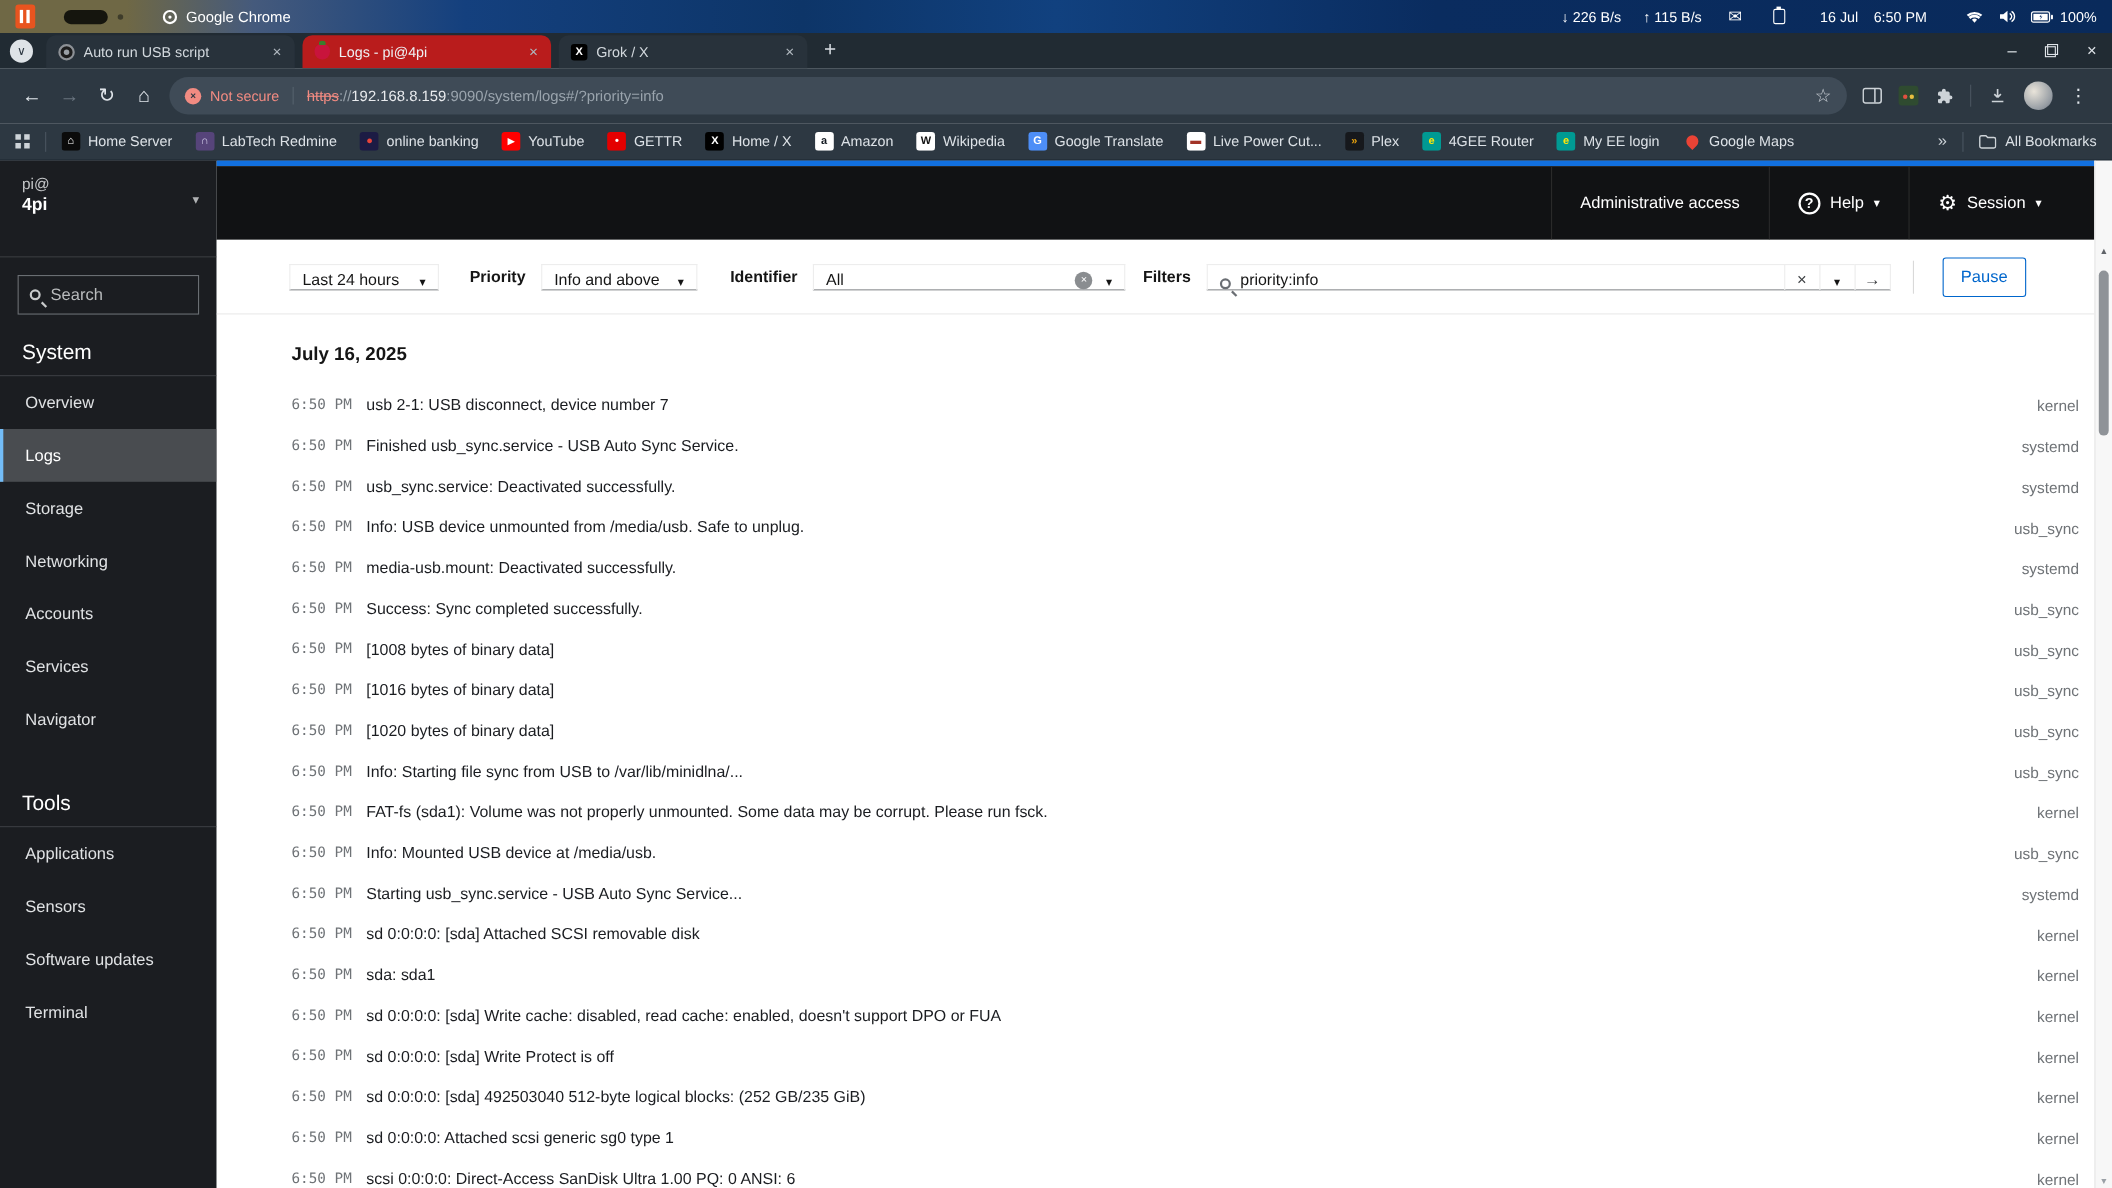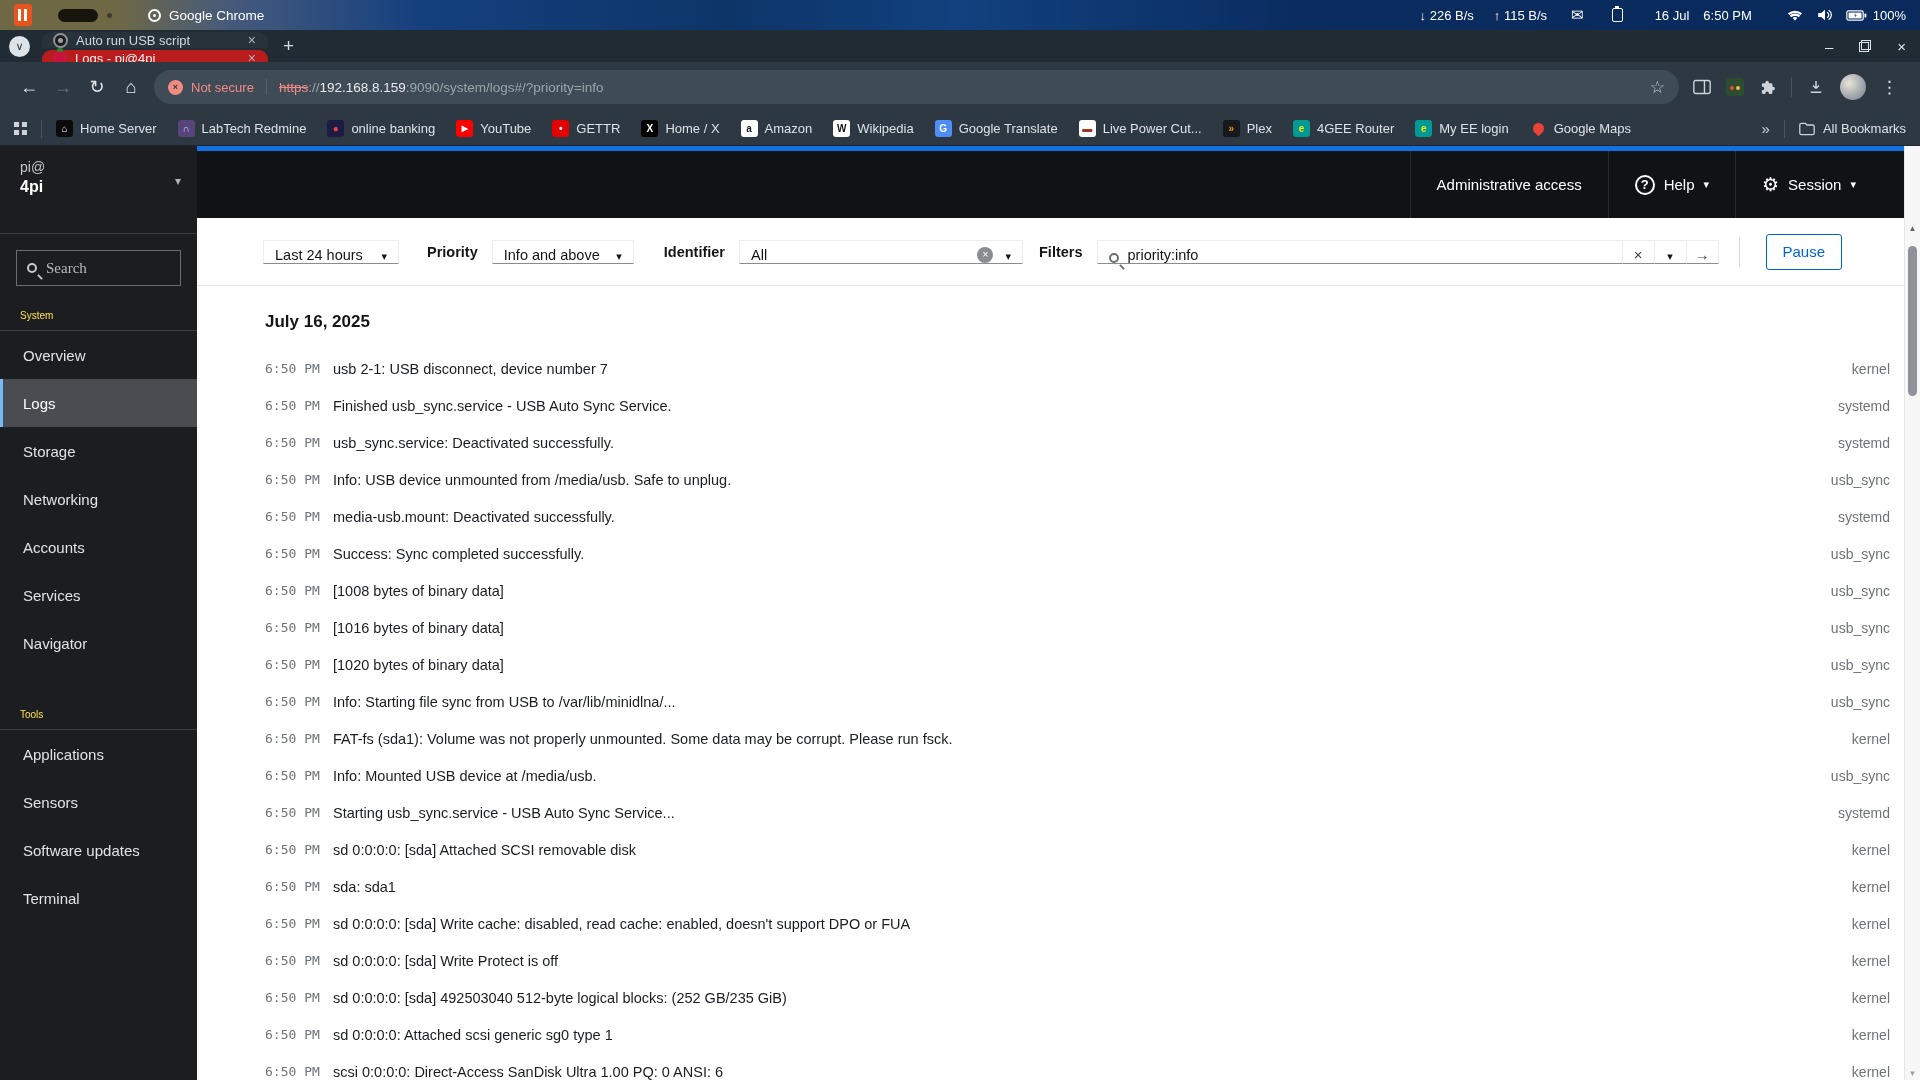--- a/index.html
+++ b/index.html
@@ -25,21 +25,21 @@
   .clipboard::before { content:""; position:absolute; left:2px; top:-3px; width:4px; height:3px; background:#fff; }
   .sys-date { margin-left:32px; } .sys-time { margin-left:14px; }
   .sys-icons { display:flex; align-items:center; gap:13px; margin-left:34px; }
   .sys-pct { margin-left:6px; }
 
   
   .tabstrip { position:absolute; left:0; top:30px; width:1920px; height:32px; background:#212b33;
     display:flex; align-items:center; }
   .tab-search { width:21px; height:21px; border-radius:50%; background:#dee3e7; color:#2b3640;
     display:flex; align-items:center; justify-content:center; font-size:11px; margin-left:9px; }
-  .tabs { display:flex; align-items:flex-end; height:32px; margin-left:12px;flex-direction:column; }
+  .tabs { display:flex; align-items:flex-end; height:32px; margin-left:12px; }
   .tab { width:226px; height:30px; margin-top:2px; display:flex; align-items:center; padding:0 8px 0 11px;
     color:#d2d8dd; font-size:13px; background:#28323b; border-radius:9px 9px 0 0; margin-right:7px; }
   .tab.active { background:#b91c1c; color:#eef1f4; }
   .tab-title { margin-left:8px; white-space:nowrap; overflow:hidden; flex:1; }
   .tab-close { color:#aeb6bd; font-size:14px; padding:0 4px; }
   .fav-target { width:15px; height:15px; border-radius:50%; background:#1d1d1d; border:2px solid #8d9196; position:relative; flex:0 0 auto; }
   .fav-target::after { content:""; position:absolute; left:3px; top:3px; width:5px; height:5px; border-radius:50%; background:#9aa0a6; }
   .fav-rpi { width:14px; height:14px; background:#c8143c; border-radius:46% 46% 54% 54%; position:relative; flex:0 0 auto; }
   .fav-rpi::before { content:""; position:absolute; left:4px; top:-3px; width:6px; height:4px; background:#3a7d2c; border-radius:50% 50% 0 0; }
   .fav-x { width:15px; height:15px; background:#000; border-radius:3px; color:#fff; font-size:10px; font-weight:bold;
@@ -95,28 +95,28 @@
   .bm-right { margin-left:auto; display:flex; align-items:center; gap:14px; }
   .bm-overflow { font-size:15px; color:#cdd3d8; }
 
   
   .sidebar { position:absolute; left:0; top:146px; width:197px; height:934px; background:#1b1d21; color:#dfe1e3; }
   .host-block { position:relative; padding:13px 20px 14px; border-bottom:1px solid #393c40; height:88px; }
   .host-user { font-size:14px; color:#c4c6c8; }
   .host-name { font-size:16px; font-weight:bold; color:#fff; margin-top:3px; }
   .host-caret { position:absolute; right:16px; top:28px; color:#b0b2b4; font-size:12px; }
   .side-search { margin:16px 16px 4px; height:36px; border:1px solid #6a6e73; display:flex;
-    align-items:center; padding:0 10px; gap:9px; color:#c8cacb;font-family:Liberation Serif, serif; }
+    align-items:center; padding:0 10px; gap:9px; color:#c8cacb; }
   .side-search input { flex:1; background:transparent; border:0; outline:none; color:#fff;
     font-size:15px; font-family:inherit; width:100px; }
   .side-search input::placeholder { color:#b9bbbd; }
   .mag { position:relative; width:10px; height:10px; border:2px solid currentColor; border-radius:50%; display:inline-block; flex:0 0 auto; }
   .mag::after { content:""; position:absolute; width:2px; height:6px; background:currentColor;
     transform:rotate(-45deg); left:10px; top:9px; }
-  .nav-section-label { padding:20px 20px 9px; font-size:10px; color:#fde047; }
+  .nav-section-label { padding:20px 20px 9px; font-size:19px; color:#ffffff; }
   .nav-divider { border-top:1px solid #3b3e42; height:0; }
   .nav-item { height:48px; display:flex; align-items:center; padding-left:20px; font-size:15px;
     color:#e0e2e4; border-left:3px solid transparent; cursor:pointer; }
   .nav-item.active { background:#494c50; border-left-color:#73bcf7; color:#fff; }
   .nav-gap { height:22px; }
 
   .accent { position:absolute; left:197px; top:146px; width:1707px; height:5px; background:#1270e0; }
   .masthead { position:absolute; left:197px; top:151px; width:1707px; height:67px; background:#111214;
     display:flex; align-items:center; justify-content:flex-end; color:#fff; font-size:15px; }
   .mh-sep { width:1px; height:67px; background:#2a2a2a; }

